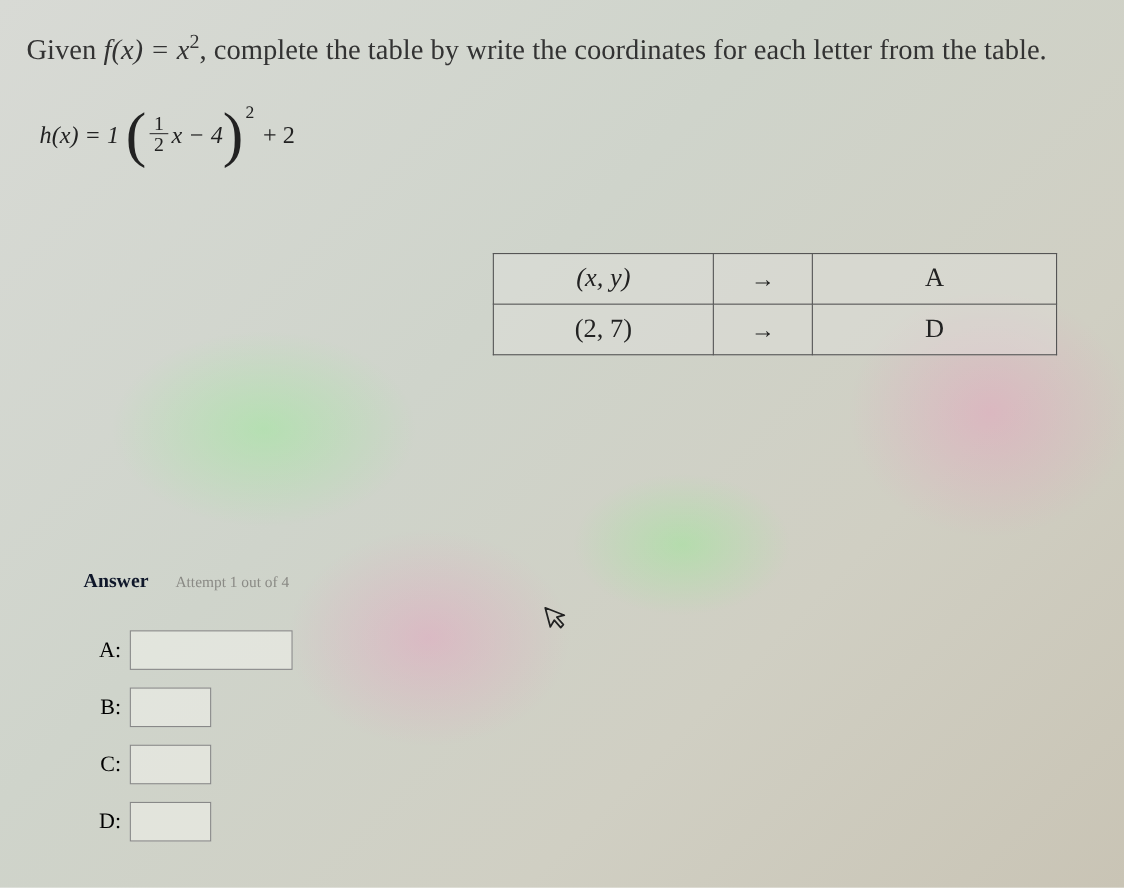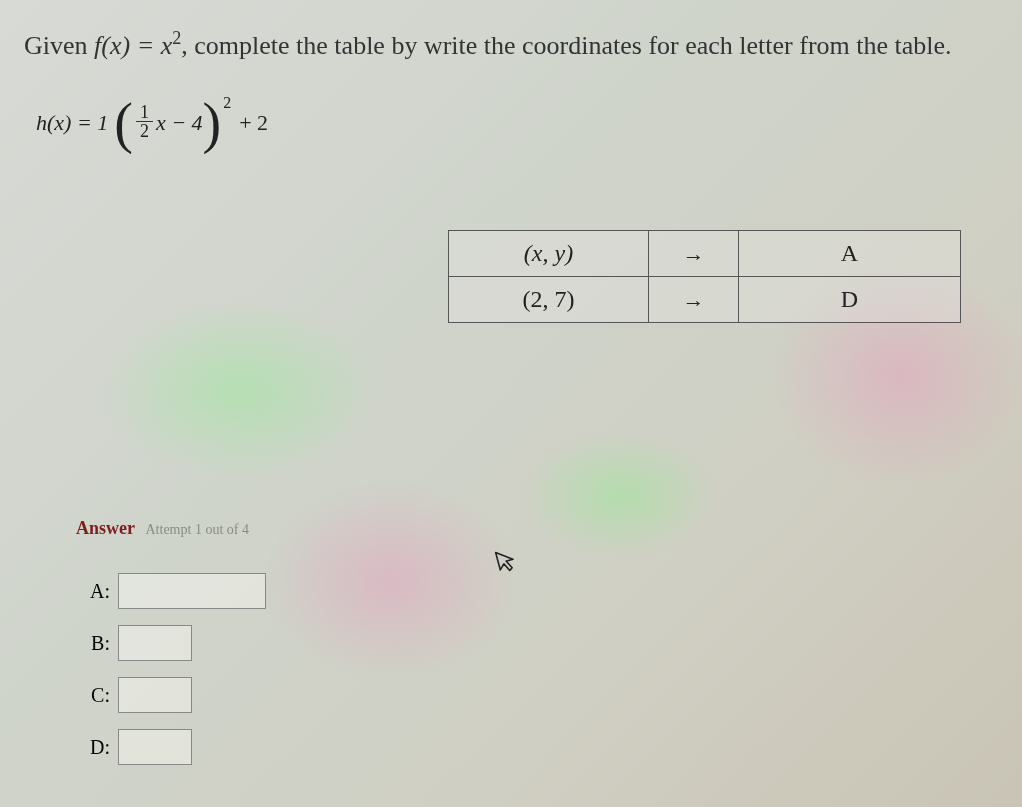--- a/index.html
+++ b/index.html
@@ -86,22 +86,22 @@
     .arrow { font-size: 22px; }
     .answer-block {
       position: absolute;
       top: 518px;
       left: 76px;
     }
     .answer-head {
       font-size: 18px;
       margin-bottom: 34px;
     }
-    .answer-head .bold { font-weight: bold; color: #7f1d1d; }
-    .answer-head .attempt { color: #8a8a85; font-size: 14px; margin-left: 6px; }
+    .answer-head .bold { font-weight: bold; color: #0f172a; }
+    .answer-head .attempt { color: #8a8a85; font-size: 14px; margin-left: 20px; }
     .answer-row {
       display: flex;
       align-items: center;
       margin-bottom: 16px;
       font-size: 20px;
     }
     .answer-label { width: 34px; text-align: right; margin-right: 8px; }
     .input-box {
       border: 1.6px solid #888;
       background: rgba(245,245,240,0.5);

